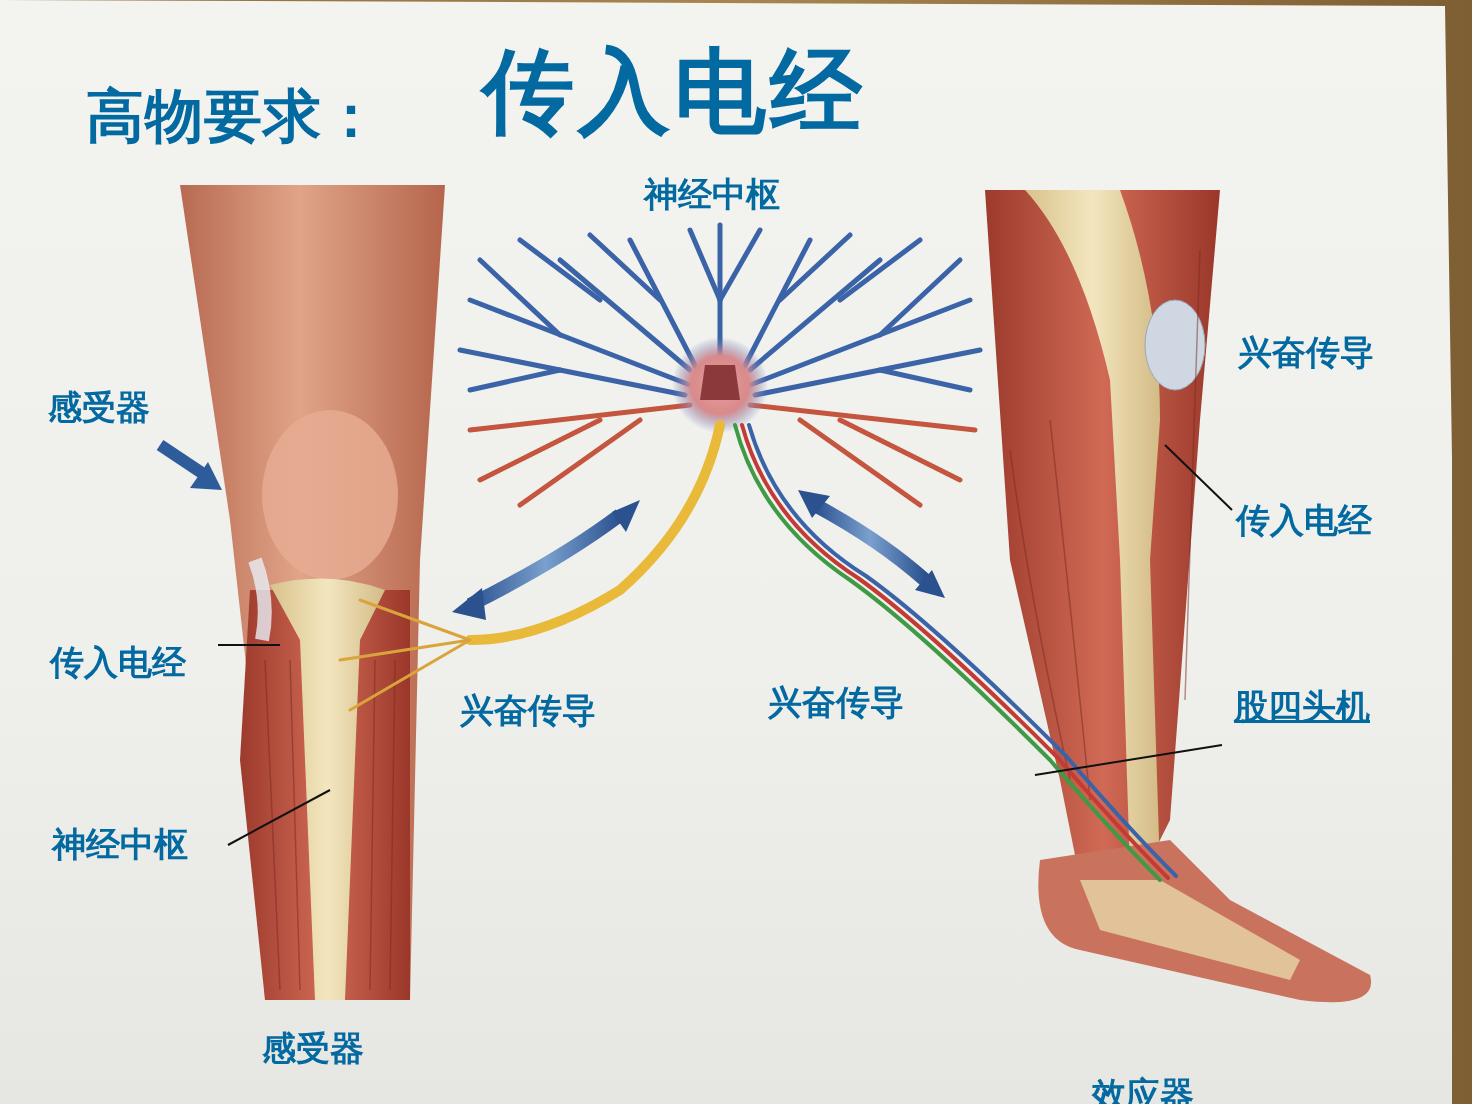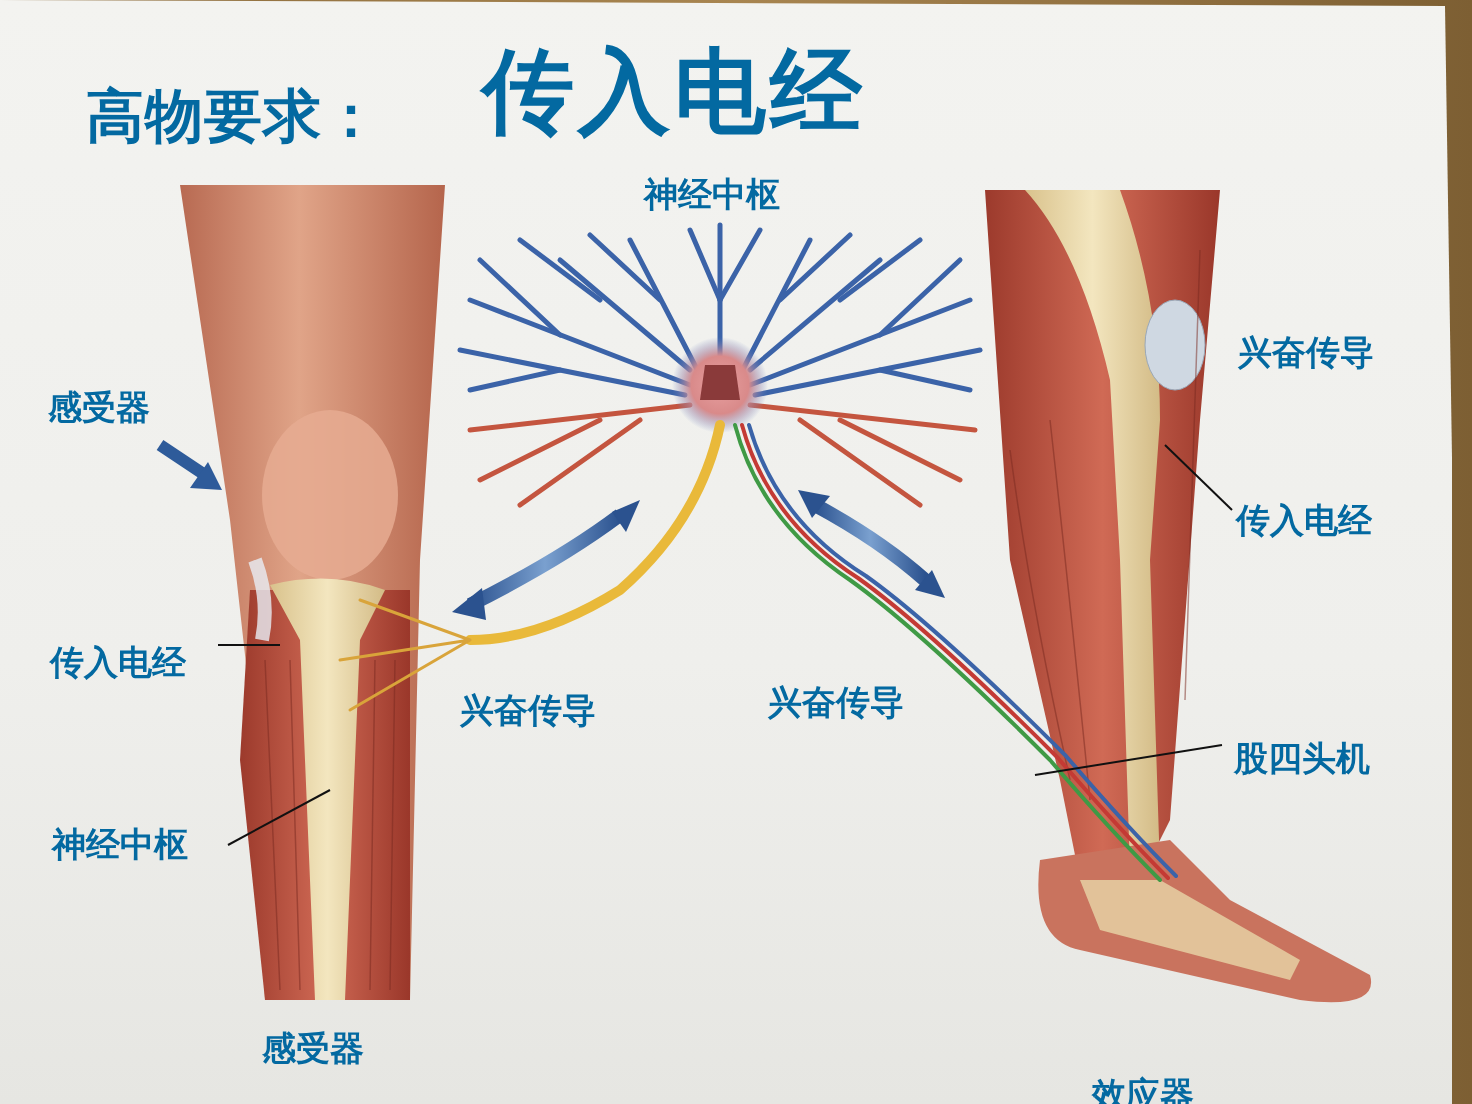--- a/index.html
+++ b/index.html
@@ -145,14 +145,14 @@
 <div class="lbl sm" style="left:460px;top:688px;">兴奋传导</div>
 <div class="lbl sm" style="left:768px;top:680px;">兴奋传导</div>
 
 <div class="lbl sm" style="left:48px;top:385px;">感受器</div>
 <div class="lbl sm" style="left:50px;top:640px;">传入电经</div>
 <div class="lbl sm" style="left:52px;top:822px;">神经中枢</div>
 <div class="lbl sm" style="left:262px;top:1026px;">感受器</div>
 
 <div class="lbl sm" style="left:1238px;top:330px;">兴奋传导</div>
 <div class="lbl sm" style="left:1236px;top:498px;">传入电经</div>
-<div class="lbl sm" style="left:1234px;top:736px;">股四头机</div>
+<div class="lbl sm" style="left:1234px;top:684px;text-decoration:underline;">股四头机</div>
 <div class="lbl sm" style="left:1092px;top:1072px;">效应器</div>
 
 </body></html>

